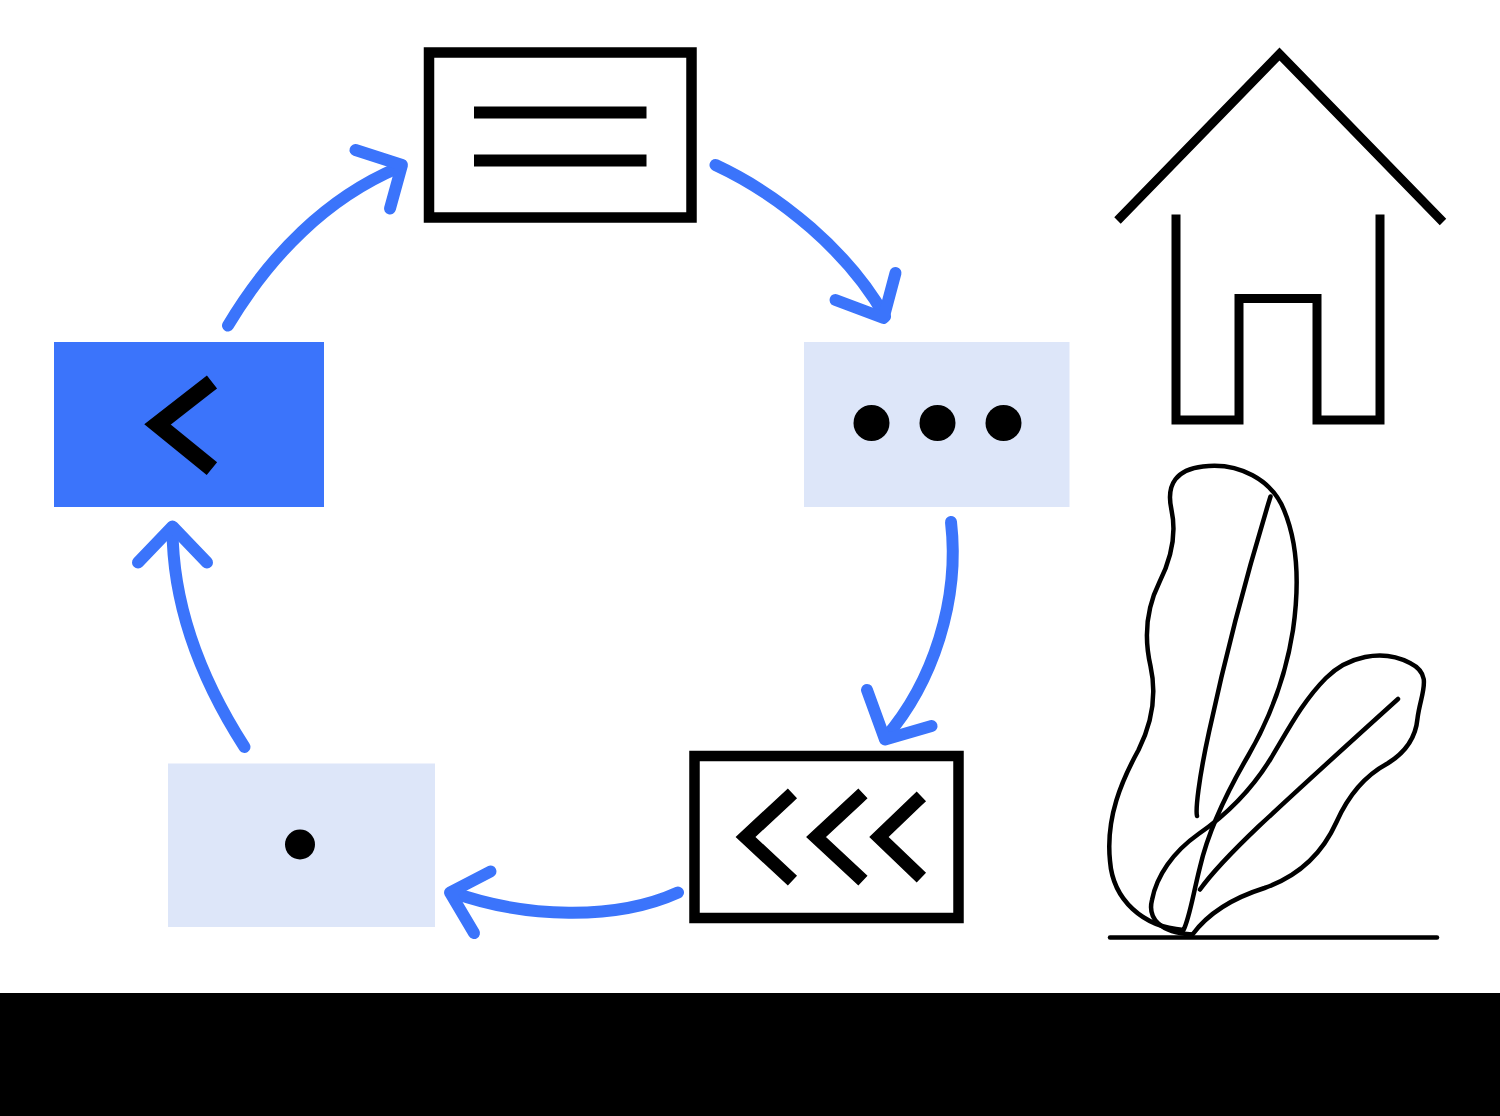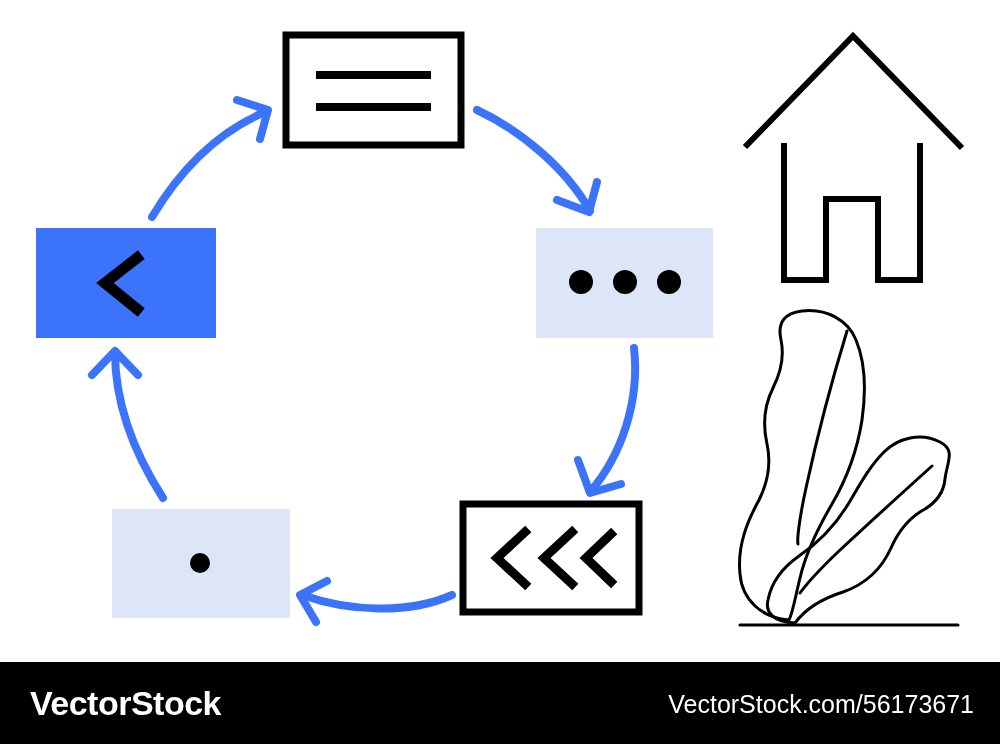--- a/index.html
+++ b/index.html
@@ -164,17 +164,15 @@
                C 782 568 771 584 768 600
                C 765 612 773 622 795 623 Z"></path>
 
       <path d="M 932 466 C 901 494 868 524 839 551 C 817 572 805 586 800 593"></path>
 
       <line x1="740" y1="625" x2="958" y2="625" stroke-width="3"></line>
     </g>
   </svg>
 
   <div id="footer-bar">
-    <div id="footer-brand">VectorStock</div>
-    <div id="footer-url">VectorStock.com/56173671</div>
   </div>
 
 </div>
 
 </body></html>

